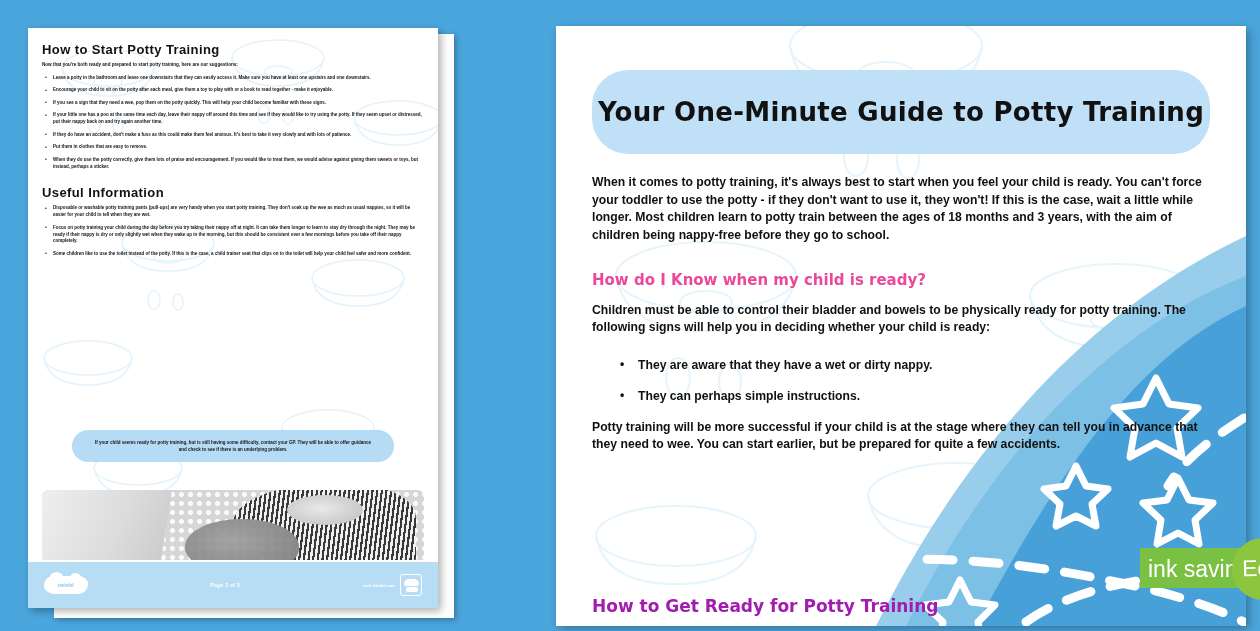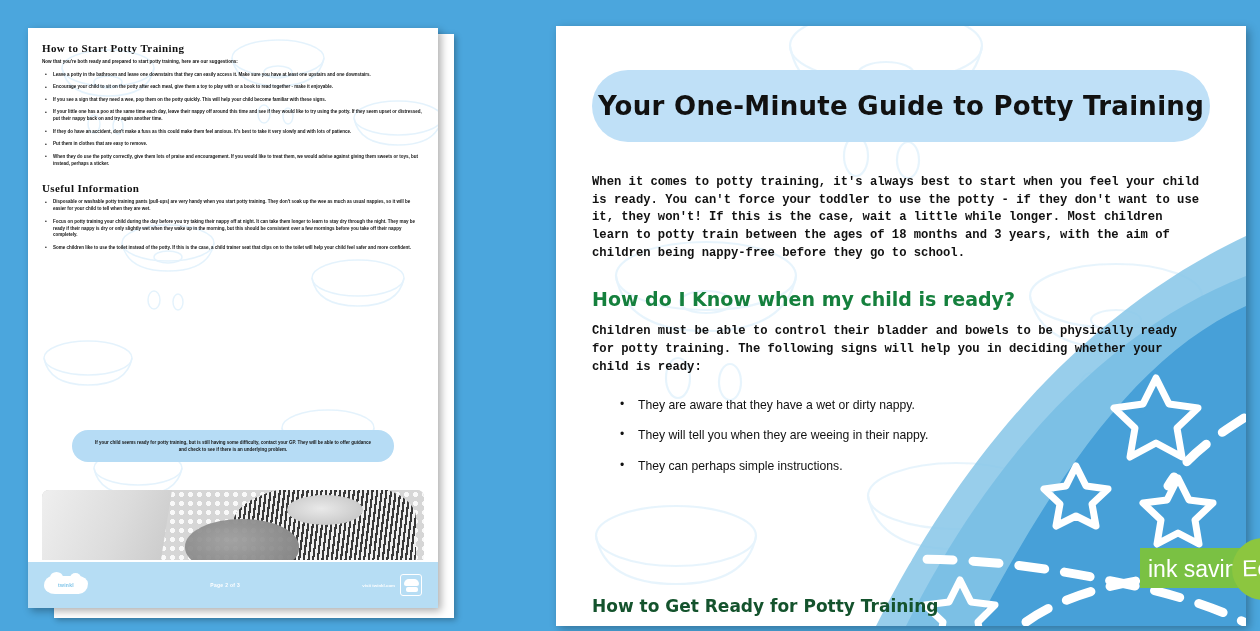--- a/index.html
+++ b/index.html
@@ -23,23 +23,23 @@
     left: 28px; top: 28px; width: 410px; height: 580px;
     box-shadow: 3px 3px 8px rgba(0,0,0,.32);
   }
 
   
   .wm { position: absolute; inset: 0; pointer-events: none; opacity: .55; }
 
   .lp-pad { position: absolute; left: 14px; top: 14px; right: 14px; }
 
   .lp-h {
-    font-family: Liberation Serif, serif;
+    font-family: Liberation Sans, sans-serif;
     font-weight: 700;
-    font-size: 11px;
+    font-size: 13px;
     color: #111;
     letter-spacing: .4px;
     margin-bottom: 5px;
   }
   .lp-intro { font-size: 4.6px; font-weight: 700; color: #141414; line-height: 1.5; margin-bottom: 6px; }
   .lp-ul { list-style: none; }
   .lp-ul li {
     position: relative;
     padding-left: 11px;
     font-size: 4.5px;
@@ -149,49 +149,49 @@
   .back-frag { position: absolute; font-size: 4.6px; font-weight: 700; color: #141414; line-height: 1.6; }
 
   
   #right-sheet {
     left: 556px; top: 26px; width: 690px; height: 600px;
     box-shadow: 3px 3px 9px rgba(0,0,0,.30);
   }
   .rp-decor { position: absolute; inset: 0; overflow: hidden; pointer-events: none; }
 
   .rp-title-pill {
-    position: absolute; left: 36px; top: 44px; right: 36px; height: 72px;
+    position: absolute; left: 36px; top: 44px; right: 36px; height: 84px;
     background: #bfe0f7; border-radius: 36px;
     display: flex; align-items: center; justify-content: center;
   }
   .rp-title-pill h1 {
     font-family: "DejaVu Sans", sans-serif;
     font-weight: 700; font-size: 26px; color: #111; letter-spacing: .3px;
   }
   .rp-body { position: absolute; left: 36px; top: 148px; right: 40px; }
   .rp-p {
     font-size: 12.2px; font-weight: 700; color: #111; line-height: 1.45;
-    margin-bottom: 26px; position: relative; z-index: 3; font-family: Liberation Mono, monospace;
+    margin-bottom: 26px; position: relative; z-index: 3;
   }
   .rp-h2 {
     font-family: "DejaVu Sans", sans-serif;
-    font-weight: 700; font-size: 19px; color: #15803d;
+    font-weight: 700; font-size: 15px; color: #ec4899;
     margin-bottom: 13px; position: relative; z-index: 3;
   }
   .rp-ul { list-style: none; margin: 12px 0 10px 26px; position: relative; z-index: 3; }
   .rp-ul li {
     position: relative; padding-left: 20px;
-    font-size: 12.2px; font-weight: 400; color: #111;
+    font-size: 12.2px; font-weight: 700; color: #111;
     line-height: 1.45; margin-bottom: 13px;
   }
   .rp-ul li:before { content: "•"; position: absolute; left: 2px; top: -1px; }
   .rp-h2-bottom {
     position: absolute; left: 36px; bottom: 10px;
     font-family: "DejaVu Sans", sans-serif;
-    font-weight: 700; font-size: 17px; color: #14532d; z-index: 5;
+    font-weight: 700; font-size: 17px; color: #a21caf; z-index: 5;
   }
 
   
   #eco-badge { position: absolute; left: 1140px; top: 542px; width: 120px; height: 52px; z-index: 40; }
   #eco-bar {
     position: absolute; left: 0; top: 6px; width: 120px; height: 40px;
     background: #7ac143;
   }
   #eco-bar span {
     position: absolute; left: 8px; top: 8px;
@@ -377,24 +377,24 @@
     </div>
 
     <div class="rp-body">
       <p class="rp-p">When it comes to potty training, it's always best to start when you feel your child is ready. You can't force your toddler to use the potty - if they don't want to use it, they won't! If this is the case, wait a little while longer. Most children learn to potty train between the ages of 18 months and 3 years, with the aim of children being nappy-free before they go to school.</p>
 
       <h2 class="rp-h2">How do I Know when my child is ready?</h2>
       <p class="rp-p" style="margin-bottom:20px;">Children must be able to control their bladder and bowels to be physically ready for potty training. The following signs will help you in deciding whether your child is ready:</p>
 
       <ul class="rp-ul">
         <li>They are aware that they have a wet or dirty nappy.</li>
-        <li>They will tell you when they are weeing in their nappy.</li>
         <li>They can perhaps simple instructions.</li>
       </ul>
 
+      <p class="rp-p" style="margin-bottom:0;">Potty training will be more successful if your child is at the stage where they can tell you in advance that they need to wee. You can start earlier, but be prepared for quite a few accidents.</p>
     </div>
 
     <div class="rp-h2-bottom">How to Get Ready for Potty Training</div>
   </div>
 
   <div id="eco-badge">
     <div id="eco-bar">
       <span>ink saving</span>
     </div>
     <div id="eco-leaf">

